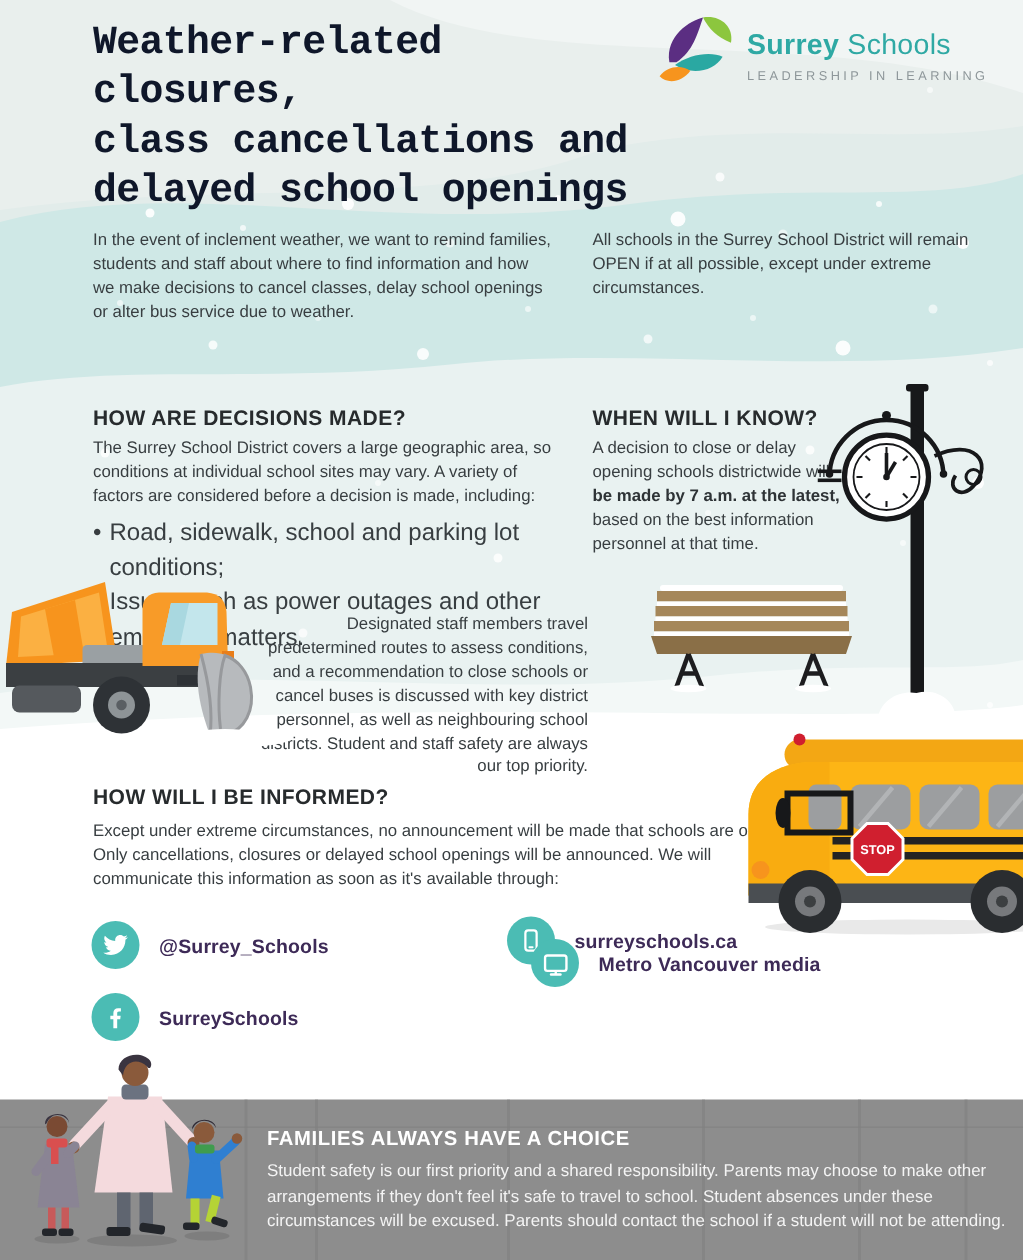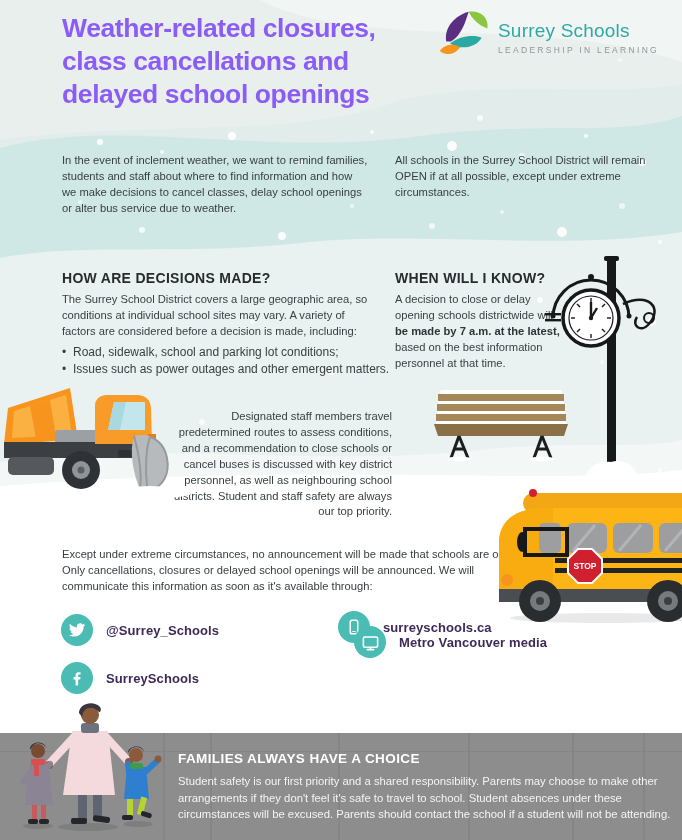--- a/index.html
+++ b/index.html
@@ -4,36 +4,36 @@
 <style>
   html,body{margin:0;padding:0;background:#ffffff;}
   .page{
     position:relative;width:682px;height:840px;overflow:hidden;background:#ffffff;
     font-family:"Liberation Sans", sans-serif;color:#383e41;
   }
   .bg{position:absolute;left:0;top:0;width:682px;height:840px;z-index:0;}
   .abs{position:absolute;z-index:2;}
   .page-title{
     left:62px;top:12px;width:380px;font-size:26.5px;line-height:1.24;font-weight:700;
-    color:#8b5cf6;letter-spacing:-0.4px;white-space:pre-line;
+    color:#0f172a;letter-spacing:-0.4px;white-space:pre-line;font-family:Liberation Mono, monospace;
   }
   .logo{left:436px;top:8px;display:flex;align-items:flex-start;}
   .logo-mark{width:56px;height:54px;margin-right:6px;}
   .logo-text{padding-top:12px;}
   .logo-name{font-size:19px;color:#2fa9a4;letter-spacing:0.2px;}
-  .logo-name b{font-weight:400;}
+  .logo-name b{font-weight:700;}
   .logo-tagline{font-size:8.5px;letter-spacing:2.3px;color:#8e979a;margin-top:3px;}
   .para{font-size:11.2px;line-height:1.42;color:#383e41;}
   .intro-left{left:62px;top:153px;width:306px;}
   .intro-right{left:395px;top:153px;width:256px;}
   .section-heading{font-size:14px;font-weight:700;color:#272b2d;letter-spacing:0.3px;}
   .h-decisions{left:62px;top:270px;}
   .p-decisions{left:62px;top:292px;width:314px;}
   .bullets{left:62px;top:344px;width:330px;margin:0;padding:0;list-style:none;}
-  .bullets li{font-size:12px;line-height:1.45;color:#383e41;padding-left:11px;position:relative;}
+  .bullets li{font-size:16px;line-height:1.45;color:#383e41;padding-left:11px;position:relative;}
   .bullets li::before{content:"•";position:absolute;left:0;top:0;color:#383e41;}
   .h-when{left:395px;top:270px;}
   .p-when{left:395px;top:292px;width:172px;}
   .p-when strong{font-weight:700;color:#2e3336;}
   .staff-note{left:170px;top:409px;width:222px;text-align:right;}
   .h-informed{left:62px;top:523px;}
   .p-informed{left:62px;top:547px;width:462px;}
   .channel{position:absolute;z-index:2;display:flex;align-items:center;}
   .channel .icon{width:32px;height:32px;border-radius:50%;background:#4bbcb4;display:flex;align-items:center;justify-content:center;flex:0 0 32px;}
   .channel .label{margin-left:13px;font-size:13px;font-weight:700;color:#3d2a57;letter-spacing:0.1px;}
@@ -201,20 +201,21 @@
     <rect x="147" y="68" width="10" height="8" fill="#33373a"></rect>
     <circle cx="81" cy="92" r="19" fill="#2e3236"></circle>
     <circle cx="81" cy="92" r="9" fill="#8e9497"></circle>
     <circle cx="81" cy="92" r="3.5" fill="#5a5f63"></circle>
     <rect x="118" y="72" width="24" height="7" fill="#2e3236"></rect>
     <path d="M134,58 C152,54 164,64 167,80 C170,96 163,108 151,112 L140,112 C133,94 129,74 134,58 Z" fill="#b7babd"></path>
     <path d="M134,58 C140,80 142,96 140,112 L151,112 C163,108 170,96 167,80 C165,70 159,62 150,59 C146,70 145,92 147,108" fill="none" stroke="#97999c" stroke-width="2"></path>
     <ellipse cx="150" cy="114" rx="28" ry="6" fill="#ffffff"></ellipse>
   </svg>
 
+  <div class="abs section-heading h-informed">HOW WILL I BE INFORMED?</div>
   <div class="abs para p-informed">Except under extreme circumstances, no announcement will be made that schools are open. Only cancellations, closures or delayed school openings will be announced. We will communicate this information as soon as it's available through:</div>
 
   <div class="channel ch-twitter">
     <span class="icon">
       <svg width="18" height="18" viewBox="0 0 24 24">
           <path fill="#ffffff" d="M23 5.1c-.8.4-1.7.6-2.6.8.9-.6 1.6-1.5 2-2.5-.9.5-1.9.9-2.9 1.1-.8-.9-2-1.5-3.3-1.5-2.5 0-4.5 2-4.5 4.5 0 .4 0 .7.1 1-3.7-.2-7-2-9.2-4.7-.4.7-.6 1.5-.6 2.3 0 1.6.8 2.9 2 3.7-.7 0-1.4-.2-2-.5v.1c0 2.2 1.5 4 3.6 4.4-.4.1-.8.2-1.2.2-.3 0-.6 0-.8-.1.6 1.8 2.2 3.1 4.2 3.1-1.5 1.2-3.5 1.9-5.6 1.9-.4 0-.7 0-1.1-.1 2 1.3 4.4 2 6.9 2 8.3 0 12.8-6.9 12.8-12.8v-.6c.9-.6 1.6-1.4 2.2-2.3z"></path>
         </svg>
     </span>
     <span class="label">@Surrey_Schools</span>
   </div>

